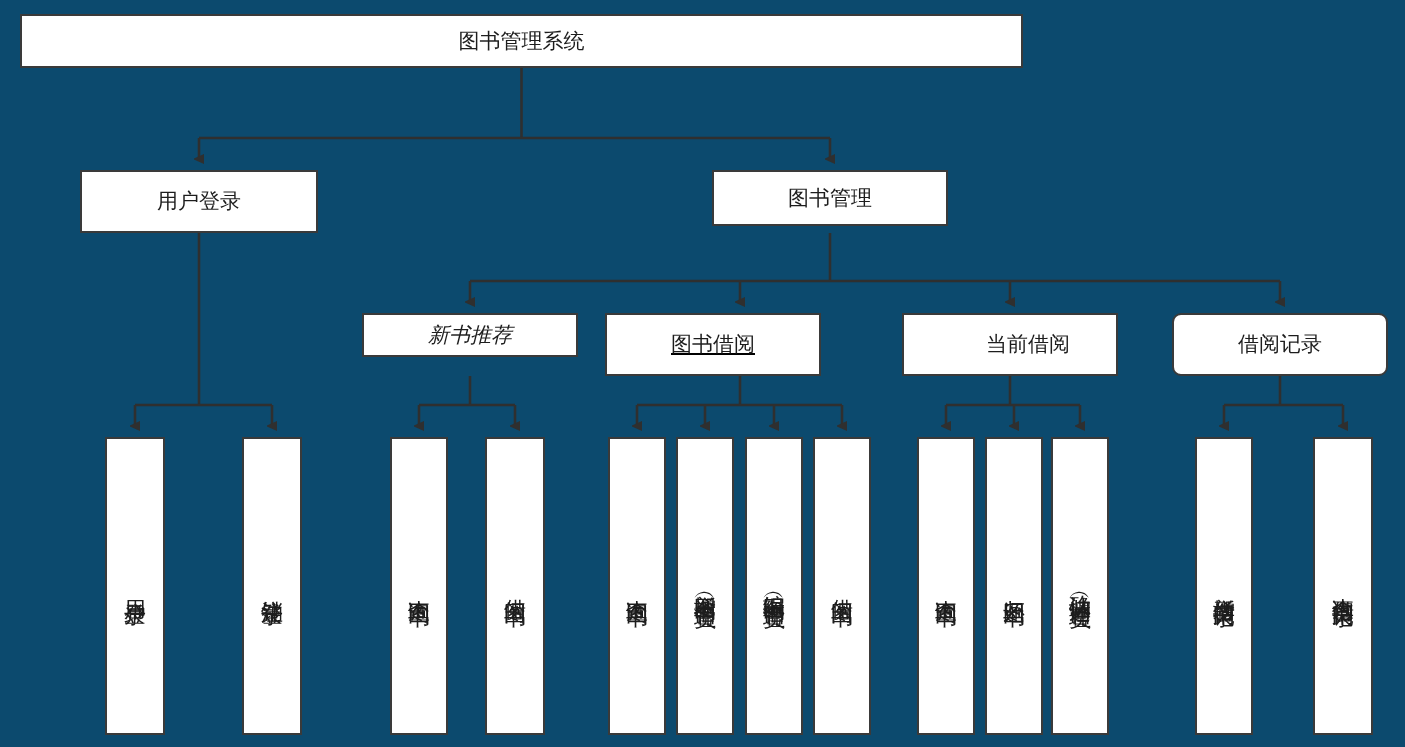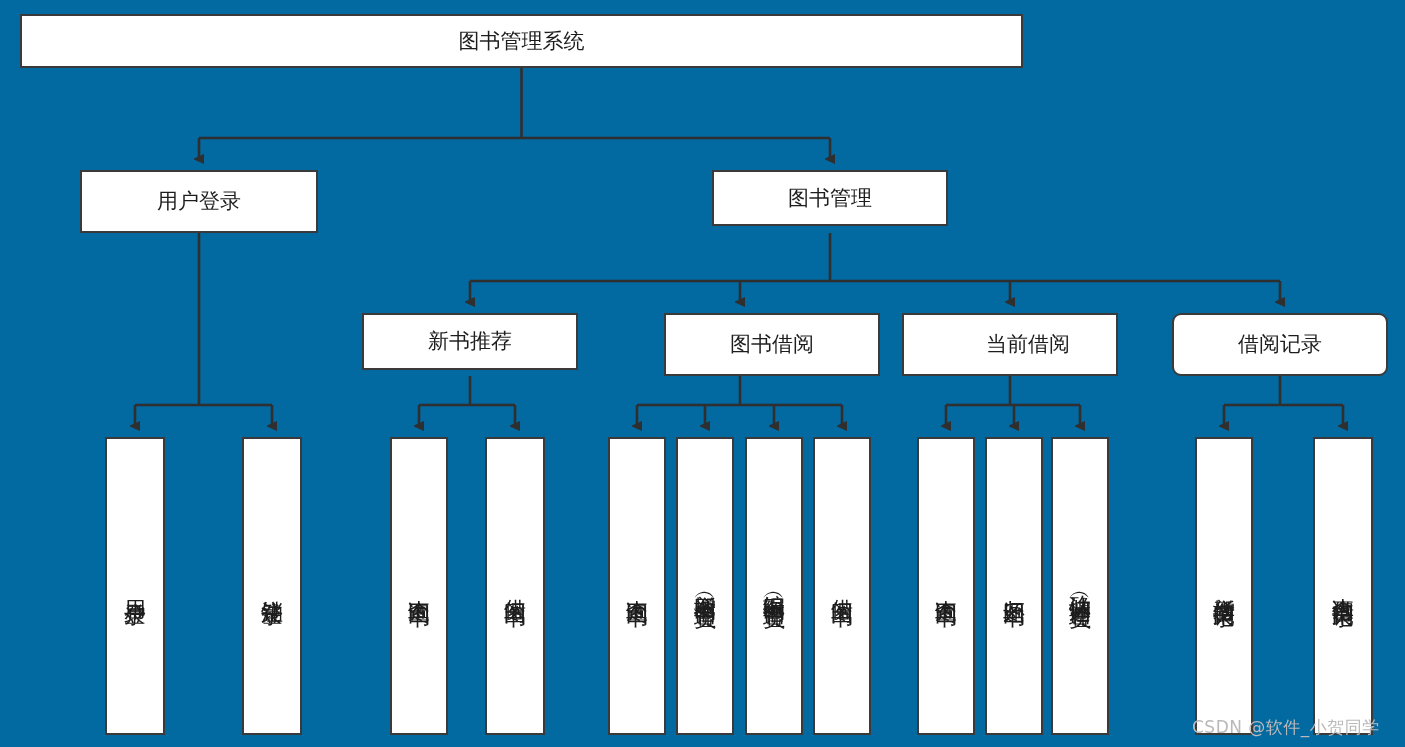--- a/index.html
+++ b/index.html
@@ -7,21 +7,21 @@
     padding: 0;
     background: #ffffff;
   }
   body {
     font-family: "DejaVu Sans", "Liberation Sans", sans-serif;
   }
   #canvas {
     position: relative;
     width: 1405px;
     height: 747px;
-    background: #0369a1;
+    background: #0c4a6e;
     overflow: hidden;
   }
   #edges {
     position: absolute;
     left: 0;
     top: 0;
     width: 1405px;
     height: 747px;
     pointer-events: none;
   }
@@ -112,24 +112,24 @@
   <div id="nodes-layer">
       <div class="node h" style="left: 20px; top: 14px; width: 1003px; height: 54px;">
         <span class="lbl">图书管理系统</span>
       </div>
       <div class="node h" style="left: 80px; top: 170px; width: 238px; height: 63px;">
         <span class="lbl">用户登录</span>
       </div>
       <div class="node h" style="left: 712px; top: 170px; width: 236px; height: 56px;">
         <span class="lbl">图书管理</span>
       </div>
-      <div class="node h" style="left: 362px; top: 313px; width: 216px; height: 57px;">
+      <div class="node h" style="left: 362px; top: 313px; width: 216px; height: 44px; font-style: italic;">
         <span class="lbl">新书推荐</span>
       </div>
-      <div class="node h" style="left: 664px; top: 313px; width: 216px; height: 63px;">
+      <div class="node h" style="left: 605px; top: 313px; width: 216px; height: 63px; text-decoration: underline;">
         <span class="lbl">图书借阅</span>
       </div>
       <div class="node h" style="left: 902px; top: 313px; width: 216px; height: 63px; padding-left: 36px;">
         <span class="lbl">当前借阅</span>
       </div>
       <div class="node h" style="left: 1172px; top: 313px; width: 216px; height: 63px; border-radius: 9px;">
         <span class="lbl">借阅记录</span>
       </div>
       <div class="node v" style="left: 105px; top: 437px; width: 60px; height: 298px;">
         <span class="lbl">用户登录</span>
@@ -165,14 +165,13 @@
         <span class="lbl">确认归还（管理员）</span>
       </div>
       <div class="node v" style="left: 1195px; top: 437px; width: 58px; height: 298px;">
         <span class="lbl">新增借阅记录</span>
       </div>
       <div class="node v" style="left: 1313px; top: 437px; width: 60px; height: 298px;">
         <span class="lbl">查询借阅记录</span>
       </div>
     </div>
 
-  <div class="watermark">CSDN @软件_小贺同学</div>
 </div>
 
 </body></html>

